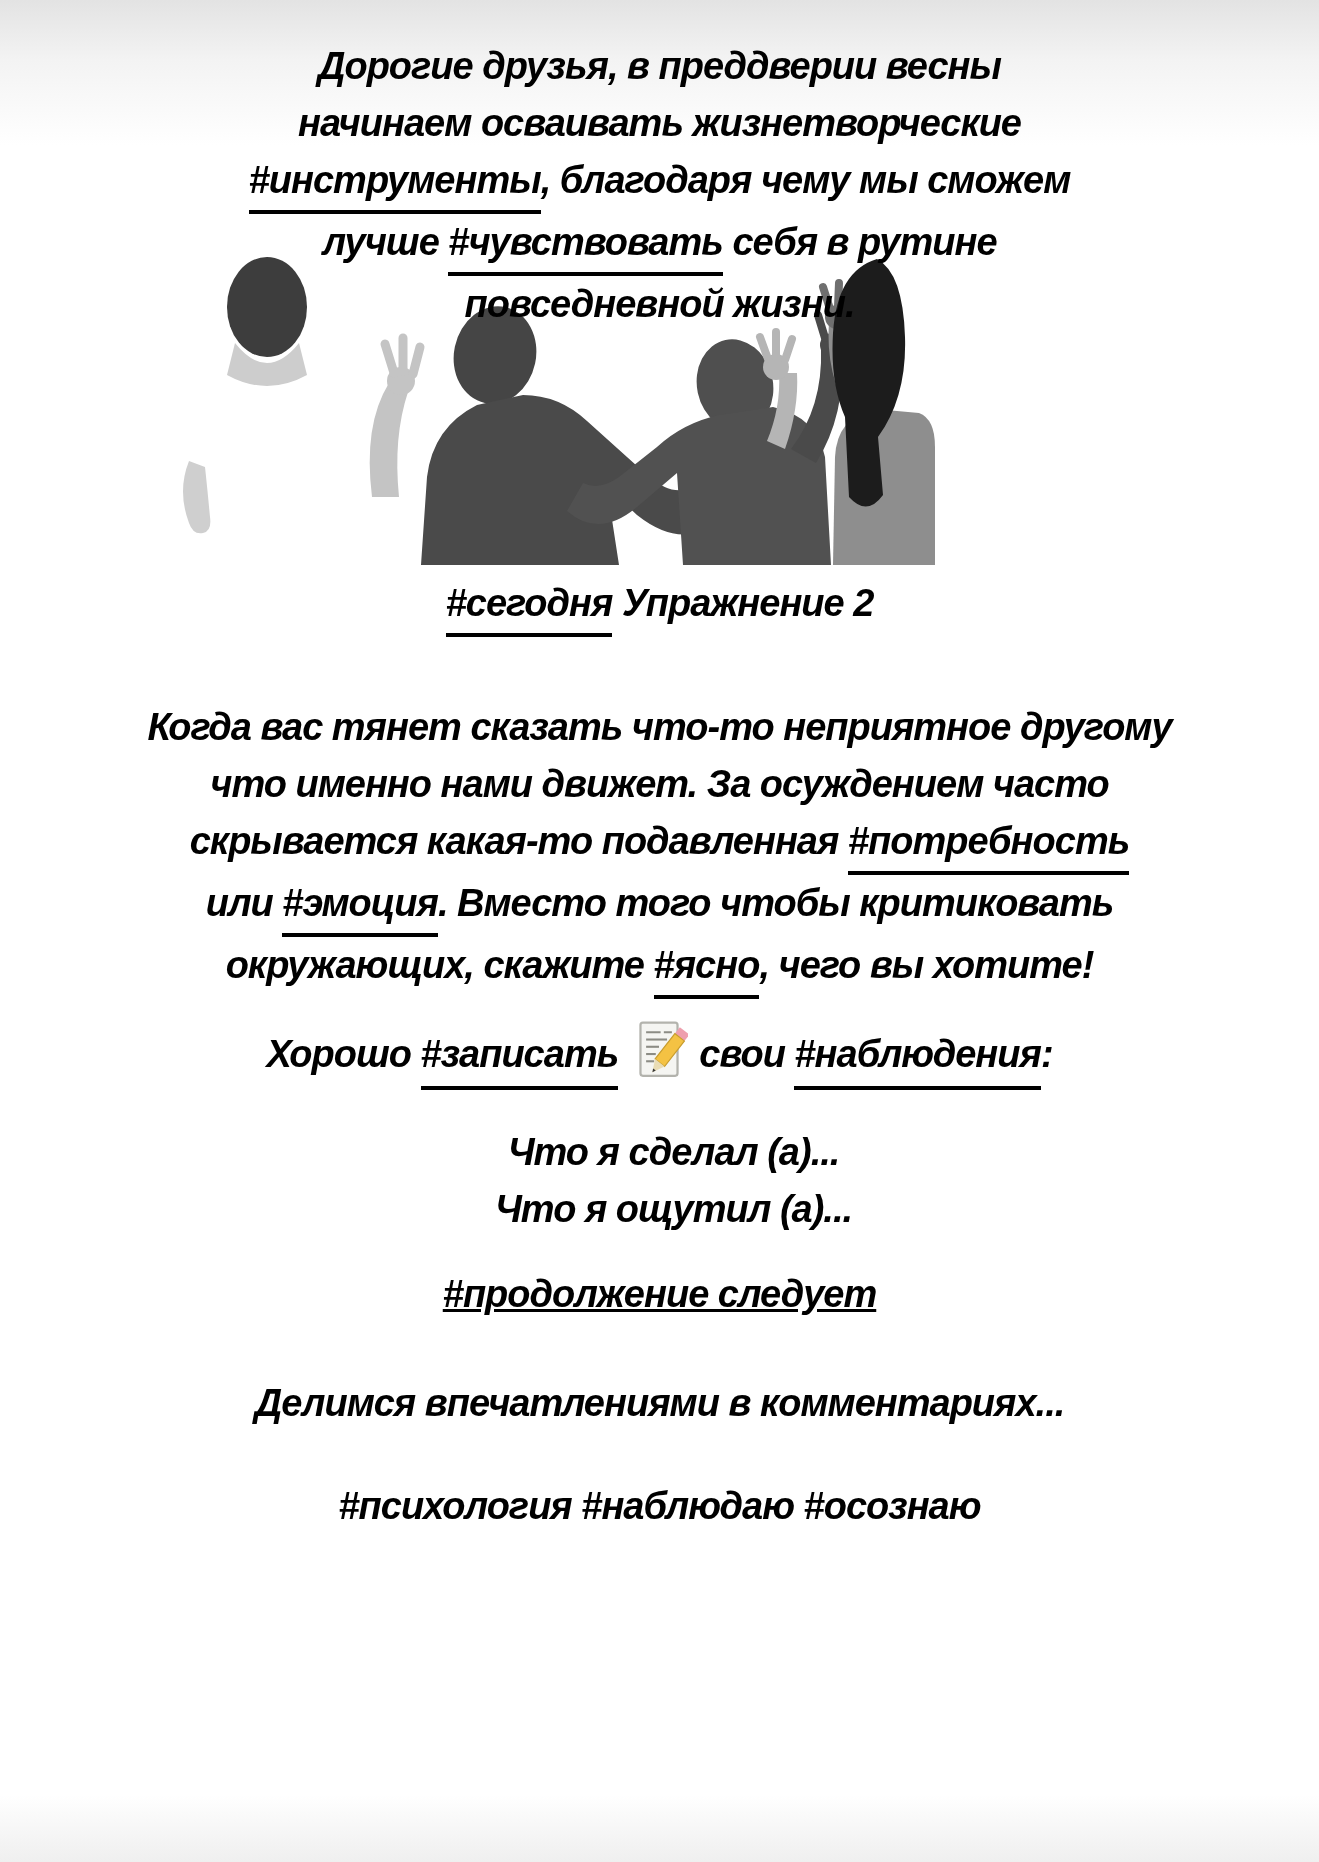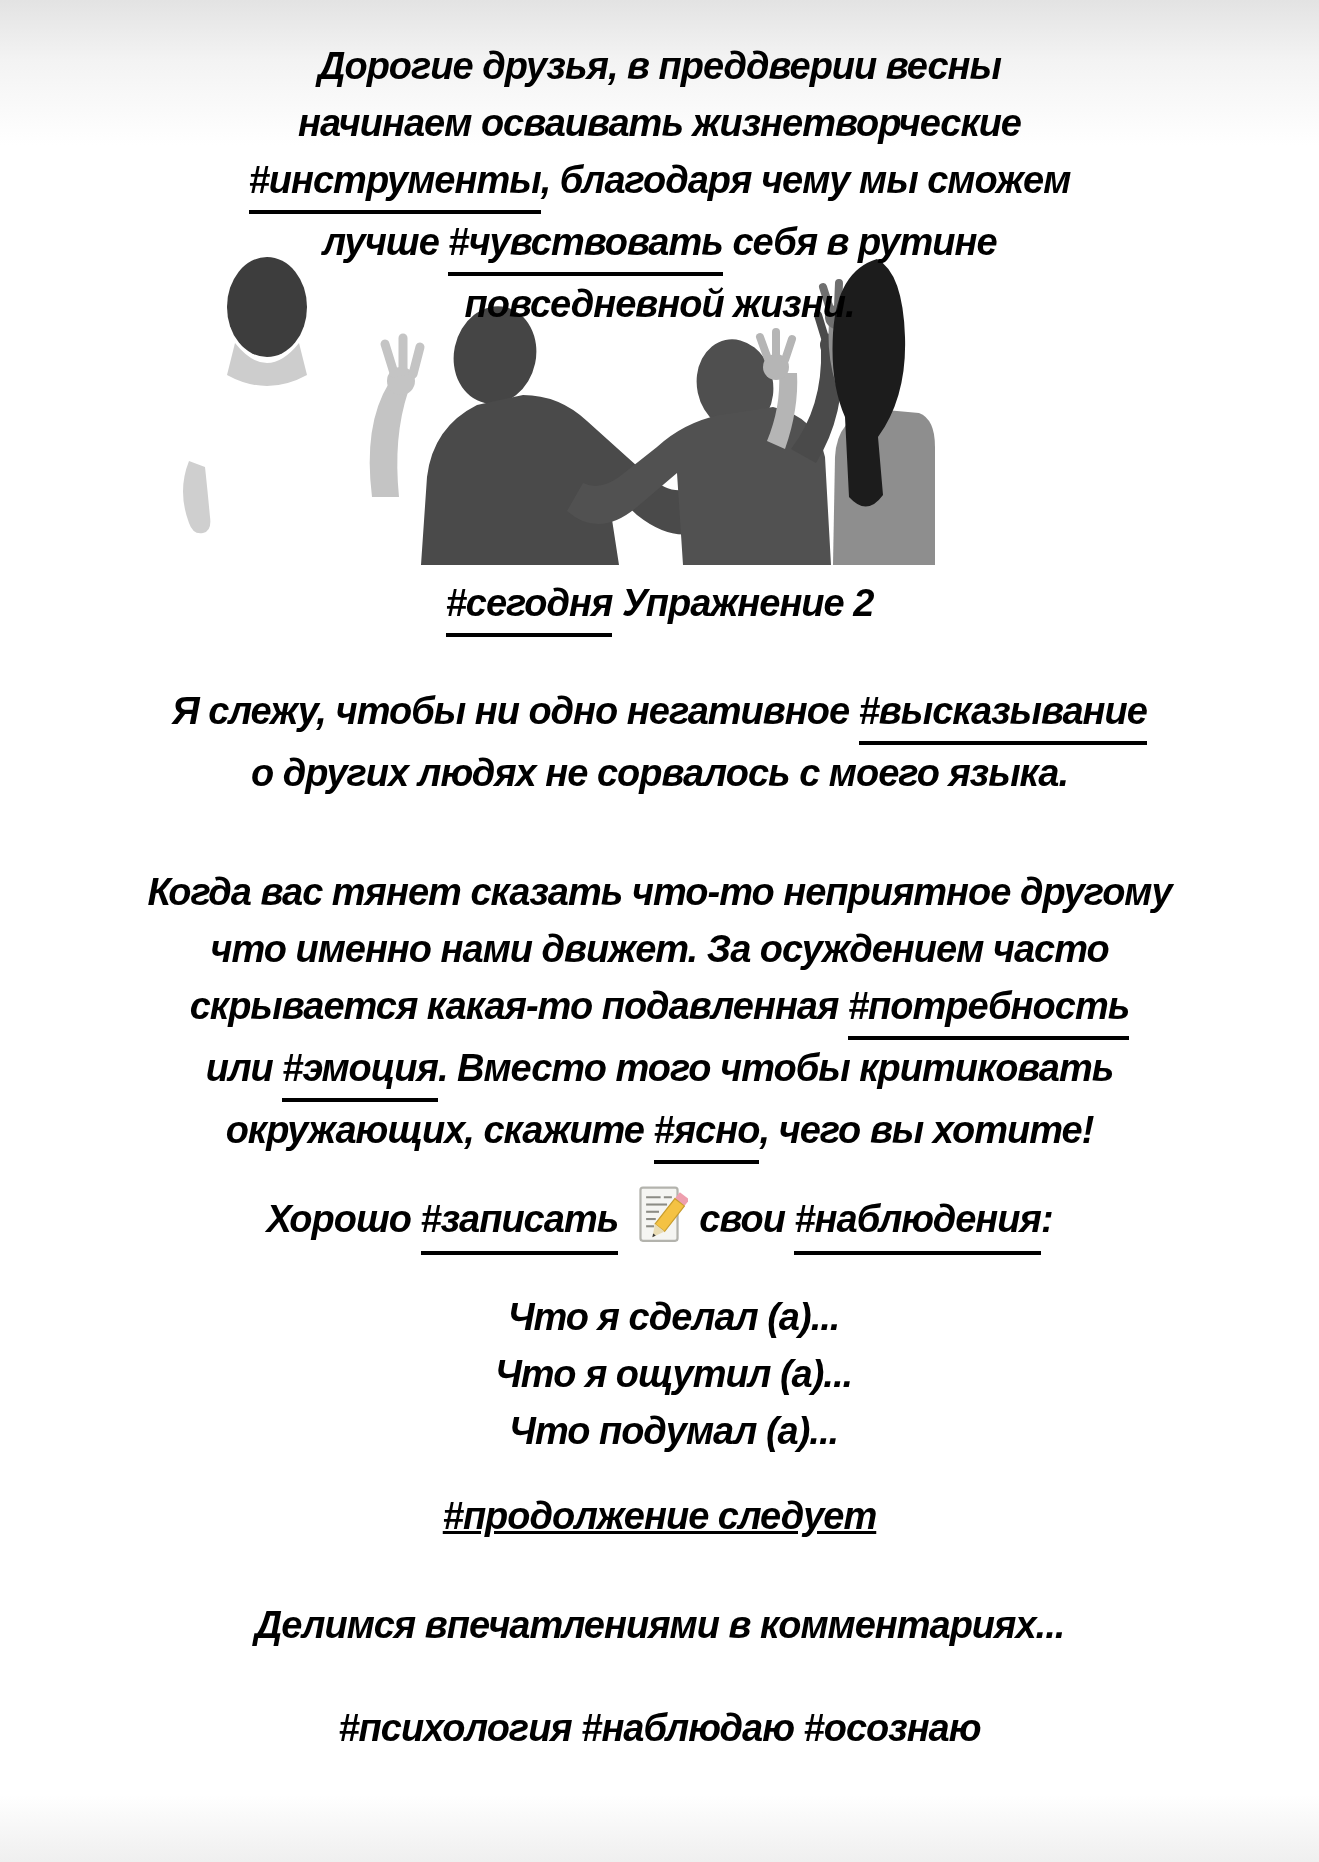--- a/index.html
+++ b/index.html
@@ -102,24 +102,20 @@
         </g>
         <path d="M702 14 Q662 26 658 88 Q655 138 670 172 L674 252 Q692 272 708 250 L703 192 Q732 152 730 92 Q728 28 702 14 Z" fill="#1c1c1c"></path>
       </g>
     </svg>
   </div>
 
   <div class="block today">
       <div class="line"><span class="tag">#сегодня</span><span> Упражнение 2</span></div>
     </div>
 
-  <div class="block rule">
-      <div class="line"><span>Я слежу, чтобы ни одно негативное </span><span class="tag">#высказывание</span></div>
-      <div class="line"><span>о других людях не сорвалось с моего языка.</span></div>
-    </div>
 
   <div class="block advice">
       <div class="line"><span>Когда вас тянет сказать что-то неприятное другому</span></div>
       <div class="line"><span>что именно нами движет. За осуждением часто</span></div>
       <div class="line"><span>скрывается какая-то подавленная </span><span class="tag">#потребность</span></div>
       <div class="line"><span>или </span><span class="tag">#эмоция</span><span>. Вместо того чтобы критиковать</span></div>
       <div class="line"><span>окружающих, скажите </span><span class="tag">#ясно</span><span>, чего вы хотите!</span></div>
     </div>
 
   <div class="block note">
@@ -137,21 +133,20 @@
       <rect x="18.5" y="8" width="7.5" height="20" fill="#f4c243" stroke="#c89d2e" stroke-width="0.7"></rect>
       <path d="M18.5 28 L22.25 35.5 L26 28 Z" fill="#e9dcb4"></path>
       <path d="M21.2 33.4 L22.25 35.5 L23.3 33.4 Z" fill="#3a3a3a"></path>
     </g>
   </svg></span><span> свои </span><span class="tag">#наблюдения</span><span>:</span></div>
     </div>
 
   <div class="block prompts">
       <div class="line"><span>Что я сделал (а)...</span></div>
       <div class="line"><span>Что я ощутил (а)...</span></div>
-      <div class="line"><span>Что подумал (а)...</span></div>
     </div>
 
   <div class="block continuation">
       <div class="line"><span>#продолжение следует</span></div>
     </div>
 
   <div class="block share">
       <div class="line"><span>Делимся впечатлениями в комментариях...</span></div>
     </div>
 

